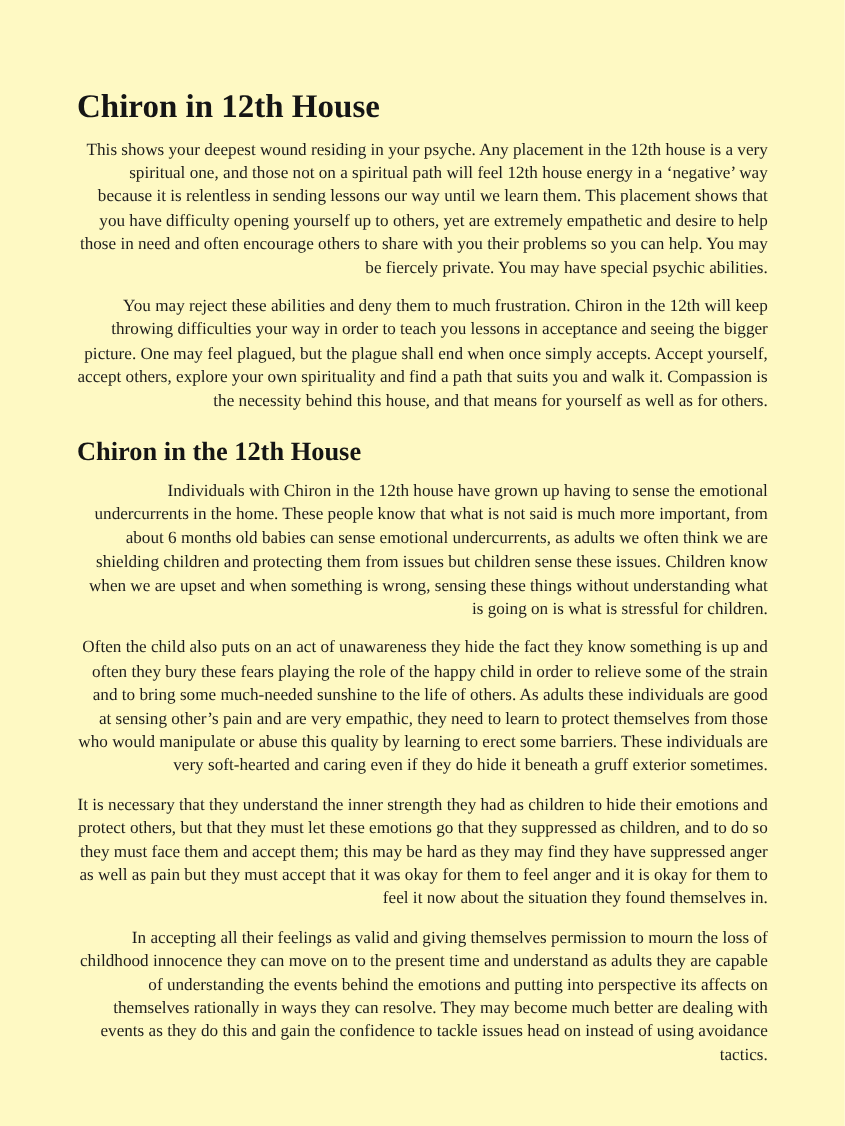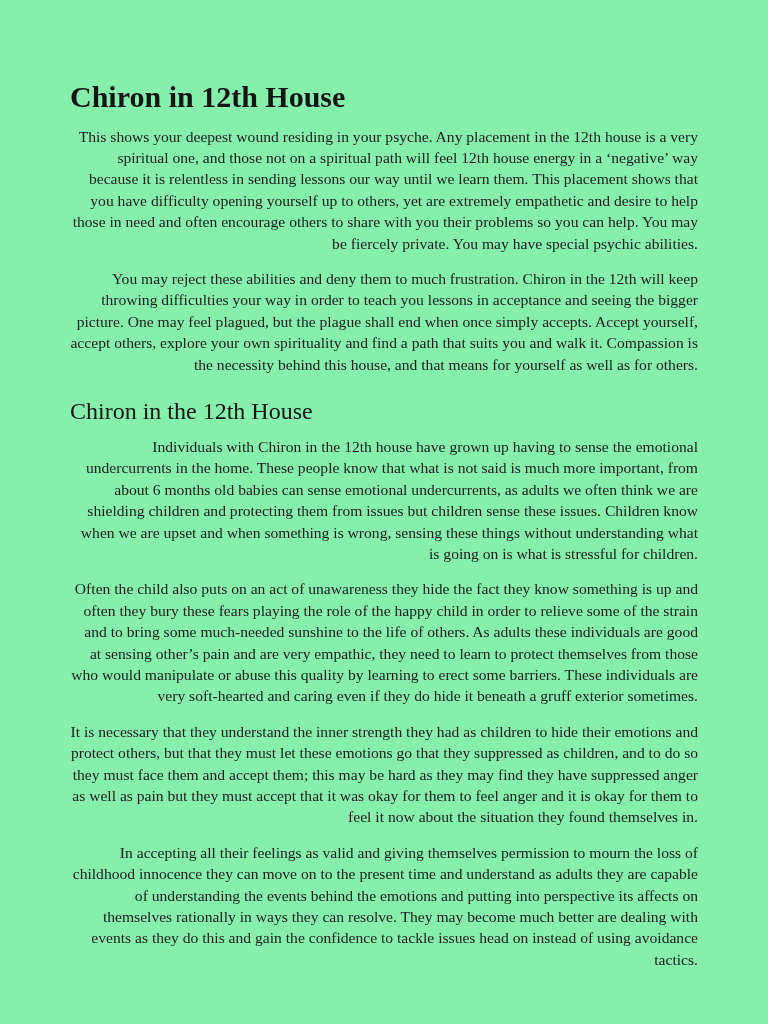--- a/index.html
+++ b/index.html
@@ -9,34 +9,34 @@
     height: 1024px;
     background: #ffffff;
     font-family: "Liberation Serif", "DejaVu Serif", serif;
     color: #1c1c1c;
     overflow: hidden;
   }
   .page {
     width: 768px;
     height: 1024px;
     padding: 80px 70px 0 70px;
-    background: #86efac;
+    background: #fef9c3;
   }
   h1.doc-title {
     margin: 0 0 12px 0;
     font-size: 30px;
     line-height: 1.12;
     font-weight: bold;
     color: #151515;
   }
   h2.section-heading {
     margin: 23px 0 11px 0;
     font-size: 24px;
     line-height: 1.12;
-    font-weight: normal;
+    font-weight: bold;
     color: #151515;
   }
   p.body-paragraph {
     margin: 0 0 14px 0;
     font-size: 15.6px;
     line-height: 21.4px;
     color: #1c1c1c;
     text-align: right;
   }
 </style>

